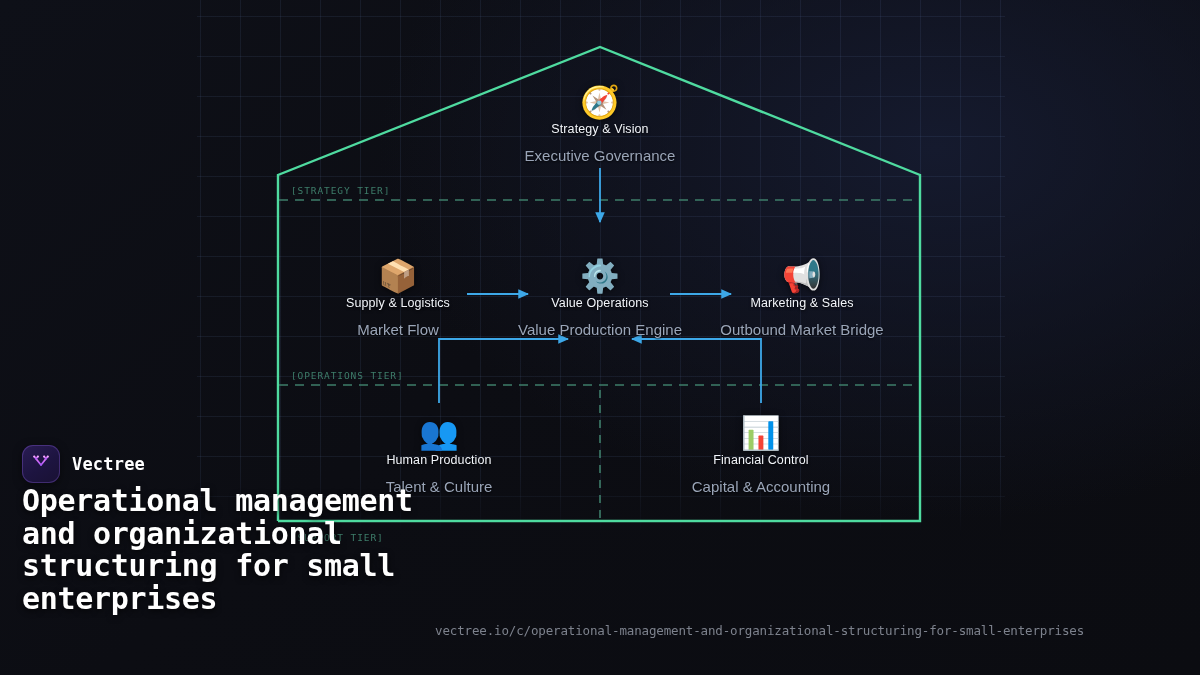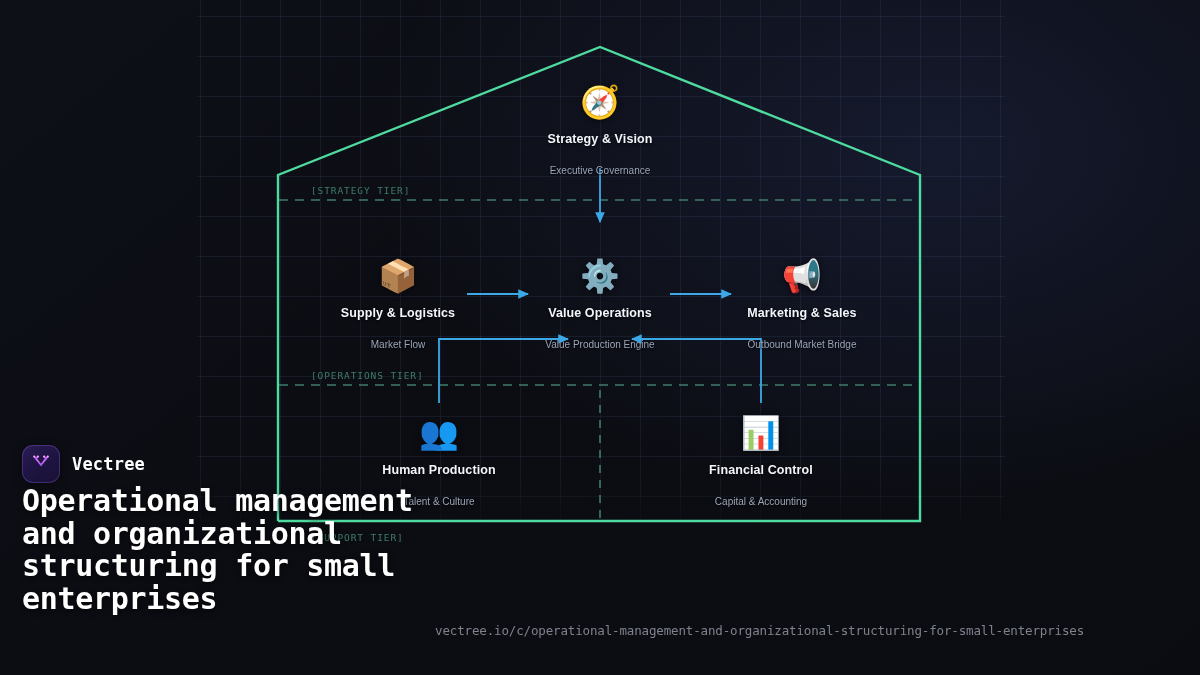--- a/index.html
+++ b/index.html
@@ -34,37 +34,36 @@
 
   
   .node { position:absolute; text-align:center; width:220px; }
   .node .glyph {
     font-size:32px; line-height:40px; height:40px;
     display:block;
     filter:drop-shadow(0 1px 3px rgba(0,0,0,.6));
   }
   .node .n-title {
     display:block;
-    font-size:12.5px; font-weight:bold; color:#f2f5fa;
-    letter-spacing:.1px; margin-top:10px;
+    font-size:12.5px; font-weight:normal; color:#f2f5fa;
+    letter-spacing:.1px; margin-top:0;
     text-shadow:0 1px 3px rgba(0,0,0,.85);
   }
   .node .n-sub {
     display:block;
-    font-size:10px; color:#9aa5b8; margin-top:19px;
+    font-size:15px; color:#9aa5b8; margin-top:11px;
     text-shadow:0 1px 2px rgba(0,0,0,.85);
   }
 
   
   .tier-label {
     position:absolute;
     font-family:"DejaVu Sans Mono","Liberation Mono",monospace;
     font-size:9.5px; letter-spacing:.9px;
     color:#3e7d6a;
-    margin-left:20px;
   }
 
   
   #brand {
     position:absolute; left:22px; top:445px;
     display:flex; align-items:center; gap:12px;
   }
   #logo-mark {
     width:38px; height:38px; border-radius:11px;
     background:linear-gradient(145deg,#2a1c54 0%, #1d1440 55%, #191133 100%);

